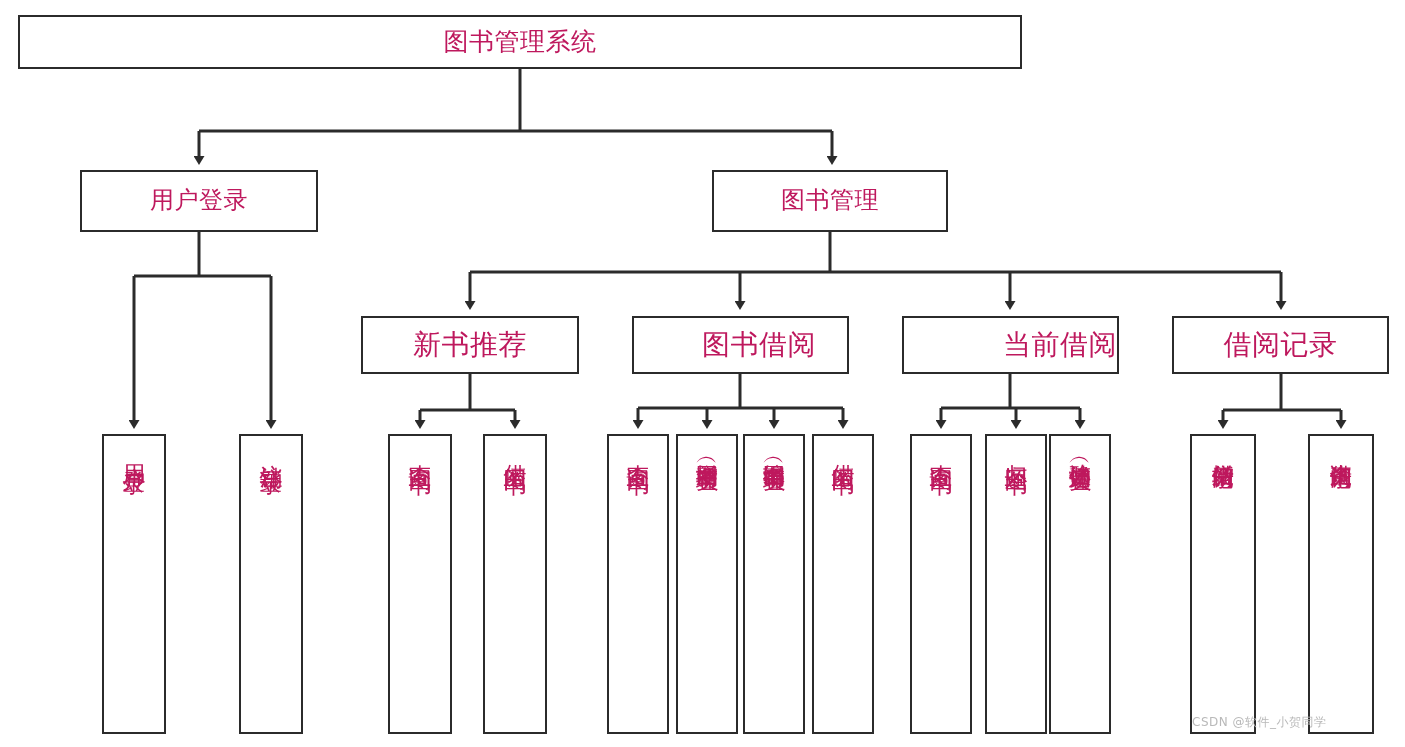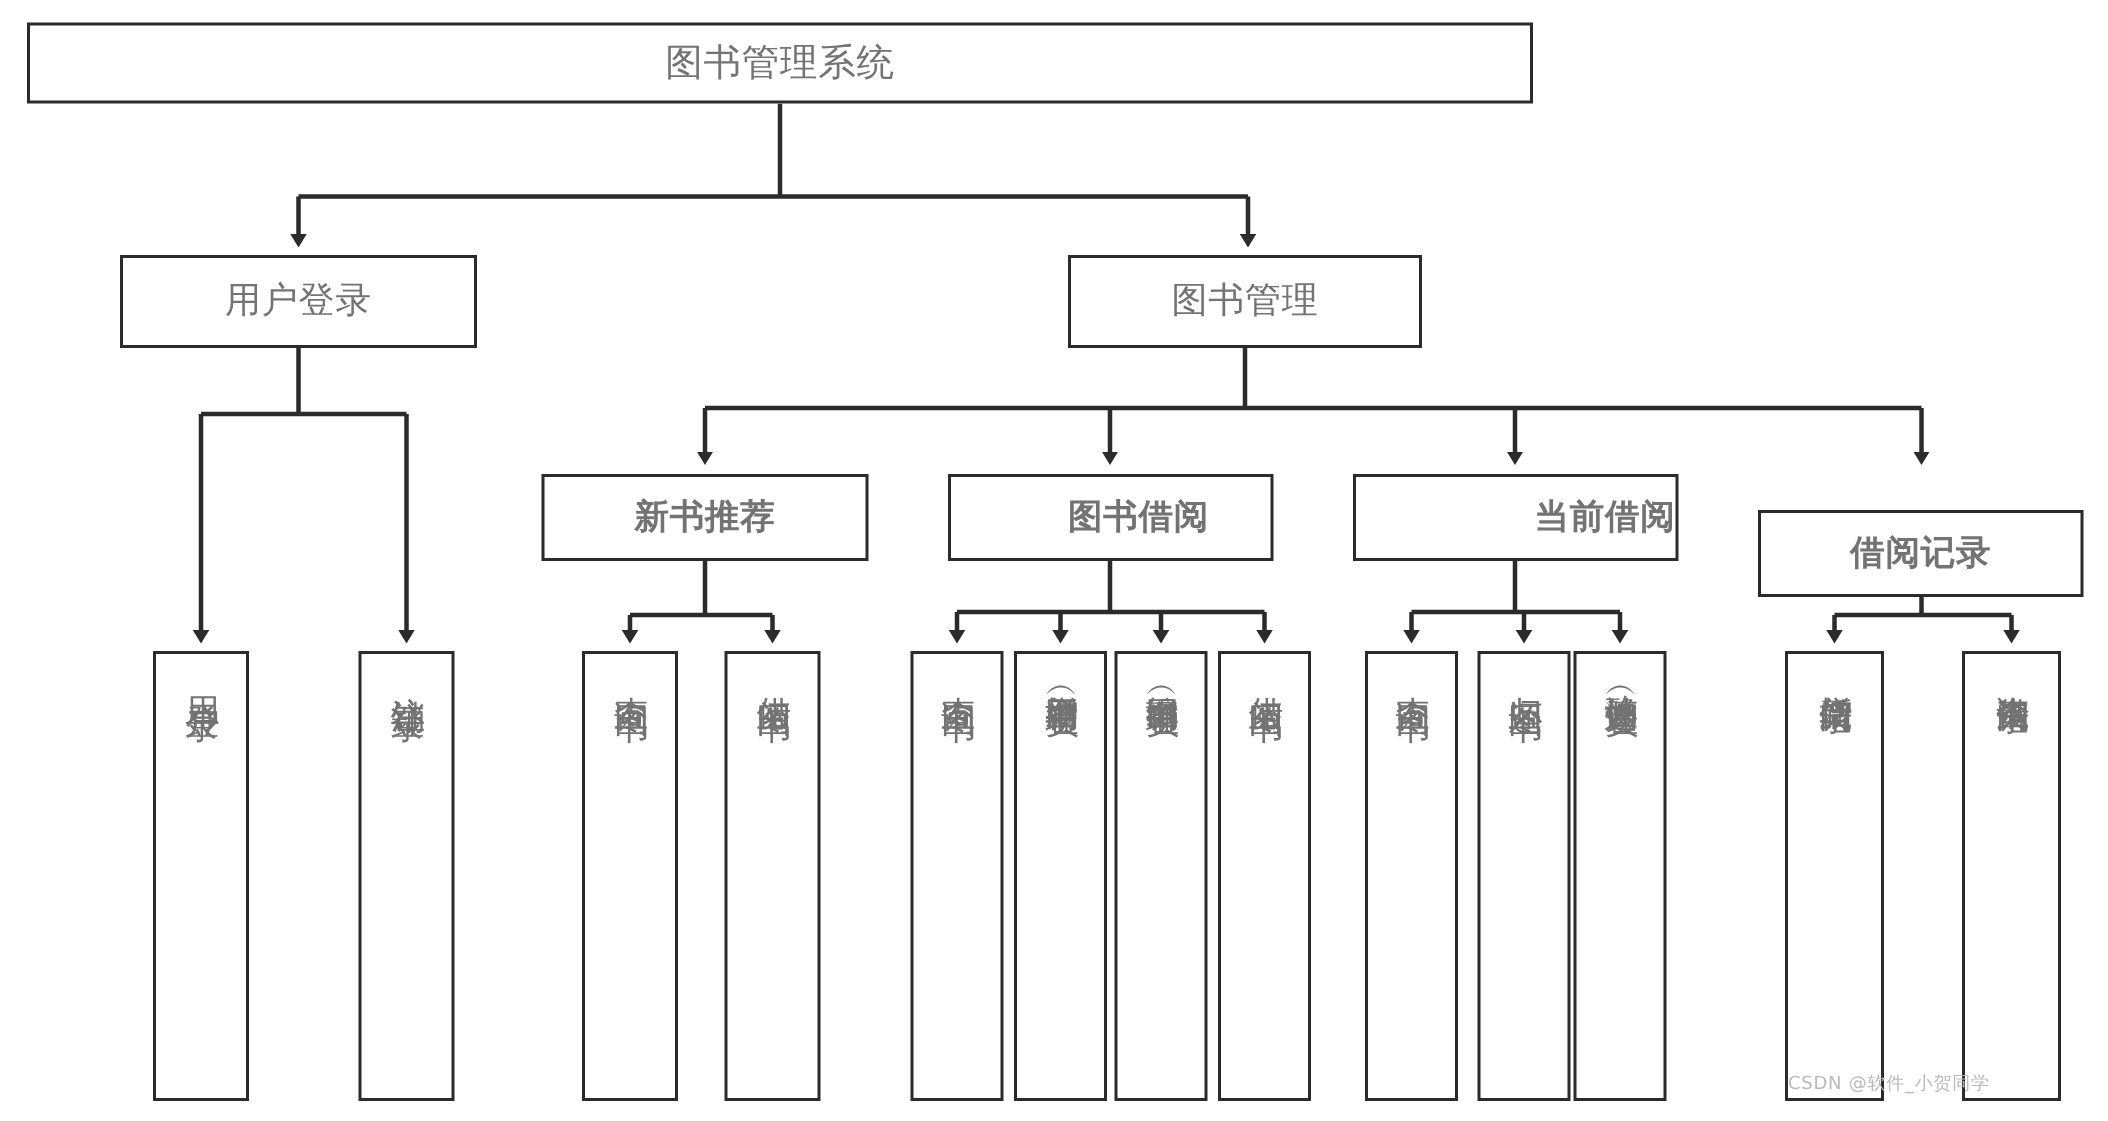--- a/index.html
+++ b/index.html
@@ -26,30 +26,30 @@
     pointer-events: none;
   }
   .node {
     position: absolute;
     box-sizing: border-box;
     border: 2px solid #2b2b2b;
     background: #ffffff;
     display: flex;
     align-items: center;
     justify-content: center;
-    color: #737373;
+    color: #be185d;
   }
   .node .label {
     line-height: 1.05;
     text-align: center;
     letter-spacing: 0.5px;
   }
   .node.root .label { font-size: 25px; }
   .node.l2 .label   { font-size: 24px; }
-  .node.l3 .label   { font-size: 23px; font-weight: bold; }
+  .node.l3 .label   { font-size: 28px; }
   .node.leaf {
     align-items: flex-start;
     padding-top: 10px;
   }
   .node.leaf .label {
     writing-mode: vertical-rl;
     text-orientation: upright;
     font-size: 23px;
     line-height: 1.18;
     letter-spacing: 3px;
@@ -135,21 +135,21 @@
 
   <div class="node l3" style="left:361px; top:316px; width:218px; height:58px;">
     <span class="label">新书推荐</span>
   </div>
   <div class="node l3" style="left:632px; top:316px; width:217px; height:58px;padding-left:37px;">
     <span class="label">图书借阅</span>
   </div>
   <div class="node l3" style="left:902px; top:316px; width:217px; height:58px;justify-content:flex-end;">
     <span class="label">当前借阅</span>
   </div>
-  <div class="node l3" style="left:1172px; top:316px; width:217px; height:58px;margin-top:24px;">
+  <div class="node l3" style="left:1172px; top:316px; width:217px; height:58px;">
     <span class="label">借阅记录</span>
   </div>
 
   <div class="node leaf" style="left:102px; top:434px; width:64px; height:300px;">
     <span class="label">用户登录</span>
   </div>
   <div class="node leaf" style="left:239px; top:434px; width:64px; height:300px;">
     <span class="label">注销登录</span>
   </div>
 

